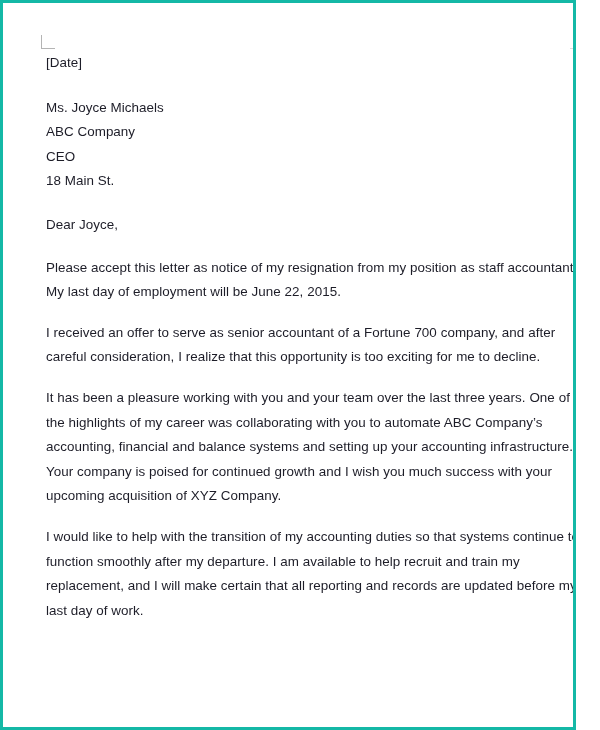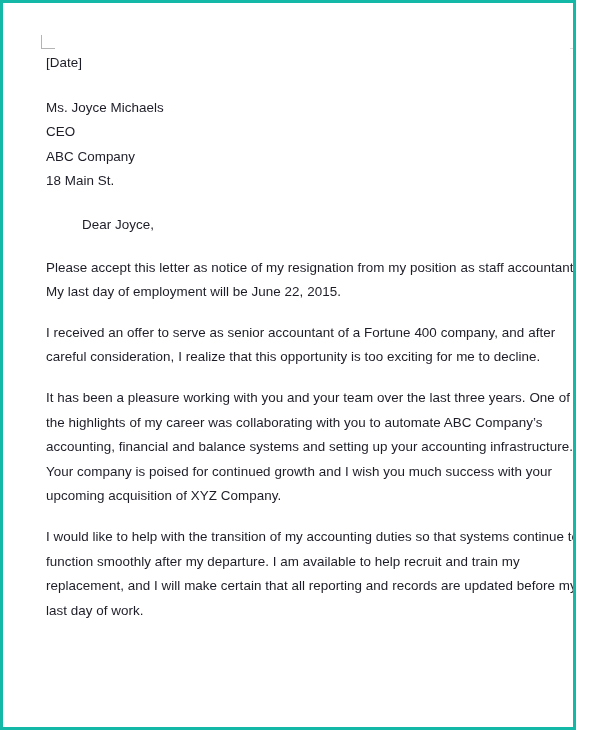--- a/index.html
+++ b/index.html
@@ -62,46 +62,46 @@
     display: block;
   }
 
   .para {
     text-align: left;
   }
 
   
   .date-line       { margin-bottom: 20px; }
   .address-block   { margin-bottom: 19px; }
-  .salutation      { margin-bottom: 18px; margin-left: 36px; }
+  .salutation      { margin-bottom: 18px; }
   .para            { margin-bottom: 16px; }
 </style>
 </head>
 <body>
 
 <div class="page">
 
   <span class="crop-mark tl"></span>
   <span class="crop-mark tr"></span>
 
   <div class="letter">
 
     <p class="block date-line">[Date]</p>
 
     <p class="block address-block">
       <span class="addr-line">Ms. Joyce Michaels</span>
+      <span class="addr-line">ABC Company</span>
       <span class="addr-line">CEO</span>
-      <span class="addr-line">ABC Company</span>
       <span class="addr-line">18 Main St.</span>
     </p>
 
     <p class="block salutation">Dear Joyce,</p>
 
     <p class="block para">Please accept this letter as notice of my resignation from my position as staff accountant. My last day of employment will be June 22, 2015.</p>
 
-    <p class="block para">I received an offer to serve as senior accountant of a Fortune 400 company, and after careful consideration, I realize that this opportunity is too exciting for me to decline.</p>
+    <p class="block para">I received an offer to serve as senior accountant of a Fortune 700 company, and after careful consideration, I realize that this opportunity is too exciting for me to decline.</p>
 
     <p class="block para">It has been a pleasure working with you and your team over the last three years. One of the highlights of my career was collaborating with you to automate ABC Company’s accounting, financial and balance systems and setting up your accounting infrastructure. Your company is poised for continued growth and I wish you much success with your upcoming acquisition of XYZ Company.</p>
 
     <p class="block para">I would like to help with the transition of my accounting duties so that systems continue to function smoothly after my departure. I am available to help recruit and train my replacement, and I will make certain that all reporting and records are updated before my last day of work.</p>
 
   </div>
 </div>
 
 </body></html>

